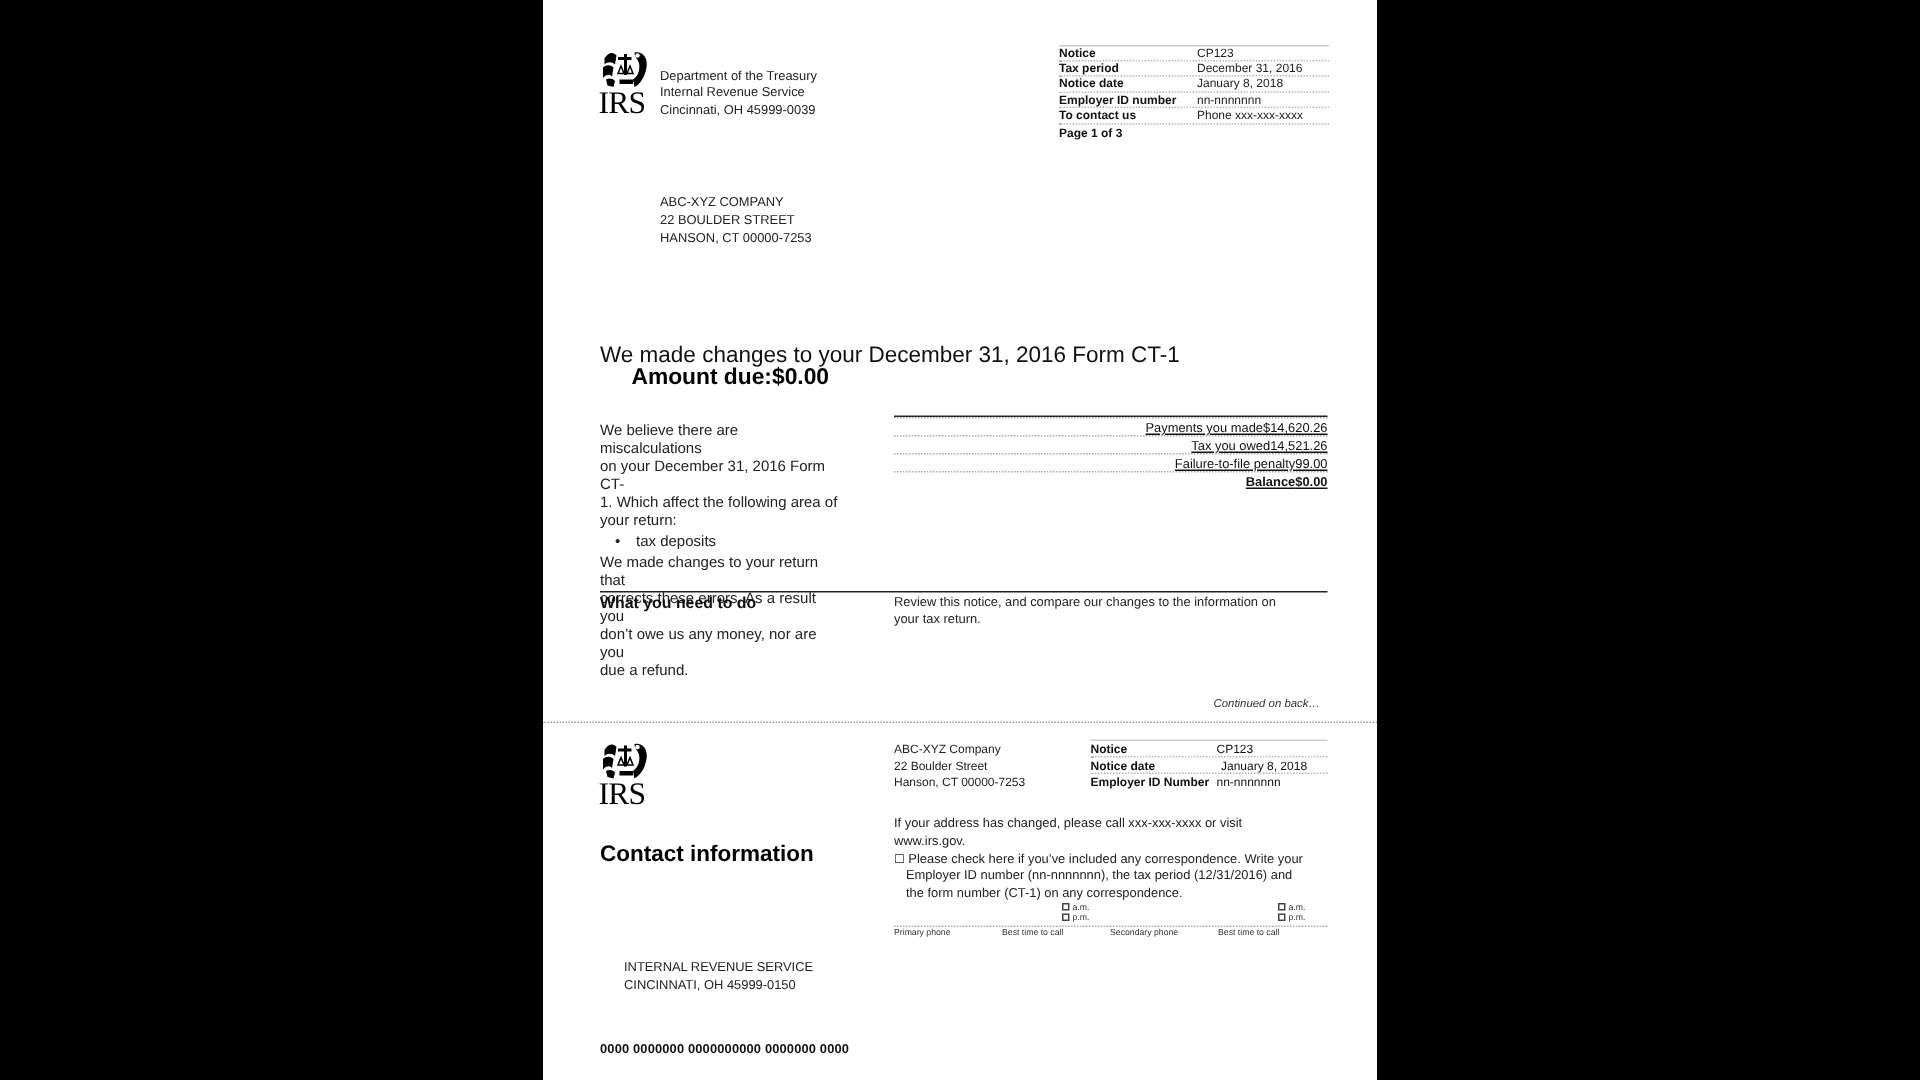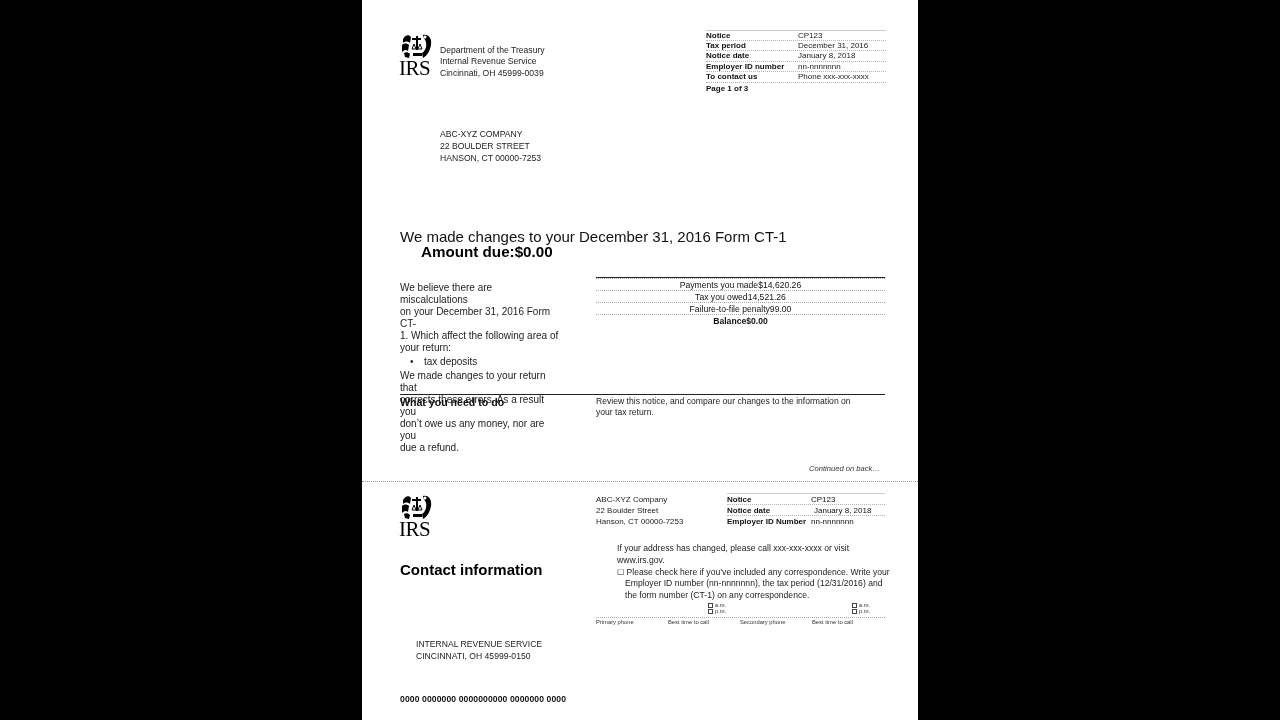--- a/index.html
+++ b/index.html
@@ -29,37 +29,37 @@
   .amount { font-size: 15.2px; font-weight: bold; color: #000; margin-left: 21px; }
 
   .body-text { font-size: 10px; line-height: 12px; color: #222; width: 160px; }
   .body-text ul { list-style: none; margin: 2px 0 2px 0; }
   .body-text li { padding-left: 14px; position: relative; }
   .body-text li::before { content: "•"; position: absolute; left: 0; }
 
   .summary { position: absolute; left: 234px; top: 277px; width: 289px; }
   .summary .topline { border-top: 1.5px solid #222; }
   .summary h3 { font-size: 10.6px; font-weight: bold; padding: 2px 0 0 0; height: 20px; }
-  .srow { display: flex; justify-content: center; font-size: 8.6px; height: 12px; line-height: 12px; border-top: 1px dotted #aaa; }
+  .srow { display: flex; justify-content: flex-end; font-size: 8.6px; height: 12px; line-height: 12px; border-top: 1px dotted #aaa; text-decoration: underline; }
   .srow.bold { font-weight: bold; }
 
   .rule { position: absolute; border-top: 1.5px solid #222; }
   .section-head { font-size: 10.6px; font-weight: bold; color: #111; }
   .review { font-size: 8.6px; line-height: 10.5px; color: #222; width: 290px; }
 
   .continued { font-size: 7.6px; font-style: italic; color: #333; }
   .tearline { position: absolute; left: 0; top: 481px; width: 556px; border-top: 1px dotted #999; }
 
   .stub-addr { font-size: 8px; line-height: 11px; color: #222; }
   .stable { position: absolute; left: 365px; top: 493px; width: 158px; font-size: 8px; }
   .strow { display: flex; height: 11px; line-height: 11px; border-top: 1px dotted #b5b5b5; }
   .strow:first-child { border-top: 1px solid #ccc; }
   .strow .k { width: 84px; font-weight: bold; }
   .contact-title { font-size: 15px; font-weight: bold; color: #000; }
-  .contact-text { font-size: 8.6px; line-height: 11.8px; color: #222; width: 290px; margin-left: 21px; }
+  .contact-text { font-size: 8.6px; line-height: 11.8px; color: #222; width: 290px; }
   .contact-text .indent { padding-left: 8px; }
   .cb { font-size: 8px; }
   .ampm { font-size: 5.8px; line-height: 6px; color: #333; }
   .ampm .box { display: inline-block; width: 5px; height: 5px; border: 0.7px solid #444; margin-right: 2px; vertical-align: -0.5px; }
   .phone-labels { position: absolute; left: 234px; top: 617px; width: 289px; border-top: 1px dotted #aaa; display: flex; font-size: 5.8px; color: #333; padding-top: 1px; }
   .phone-labels span { width: 72px; }
   .barcode-num { font-size: 8.6px; font-weight: bold; color: #111; letter-spacing: 0.1px; }
 </style>
 </head>
 <body>

